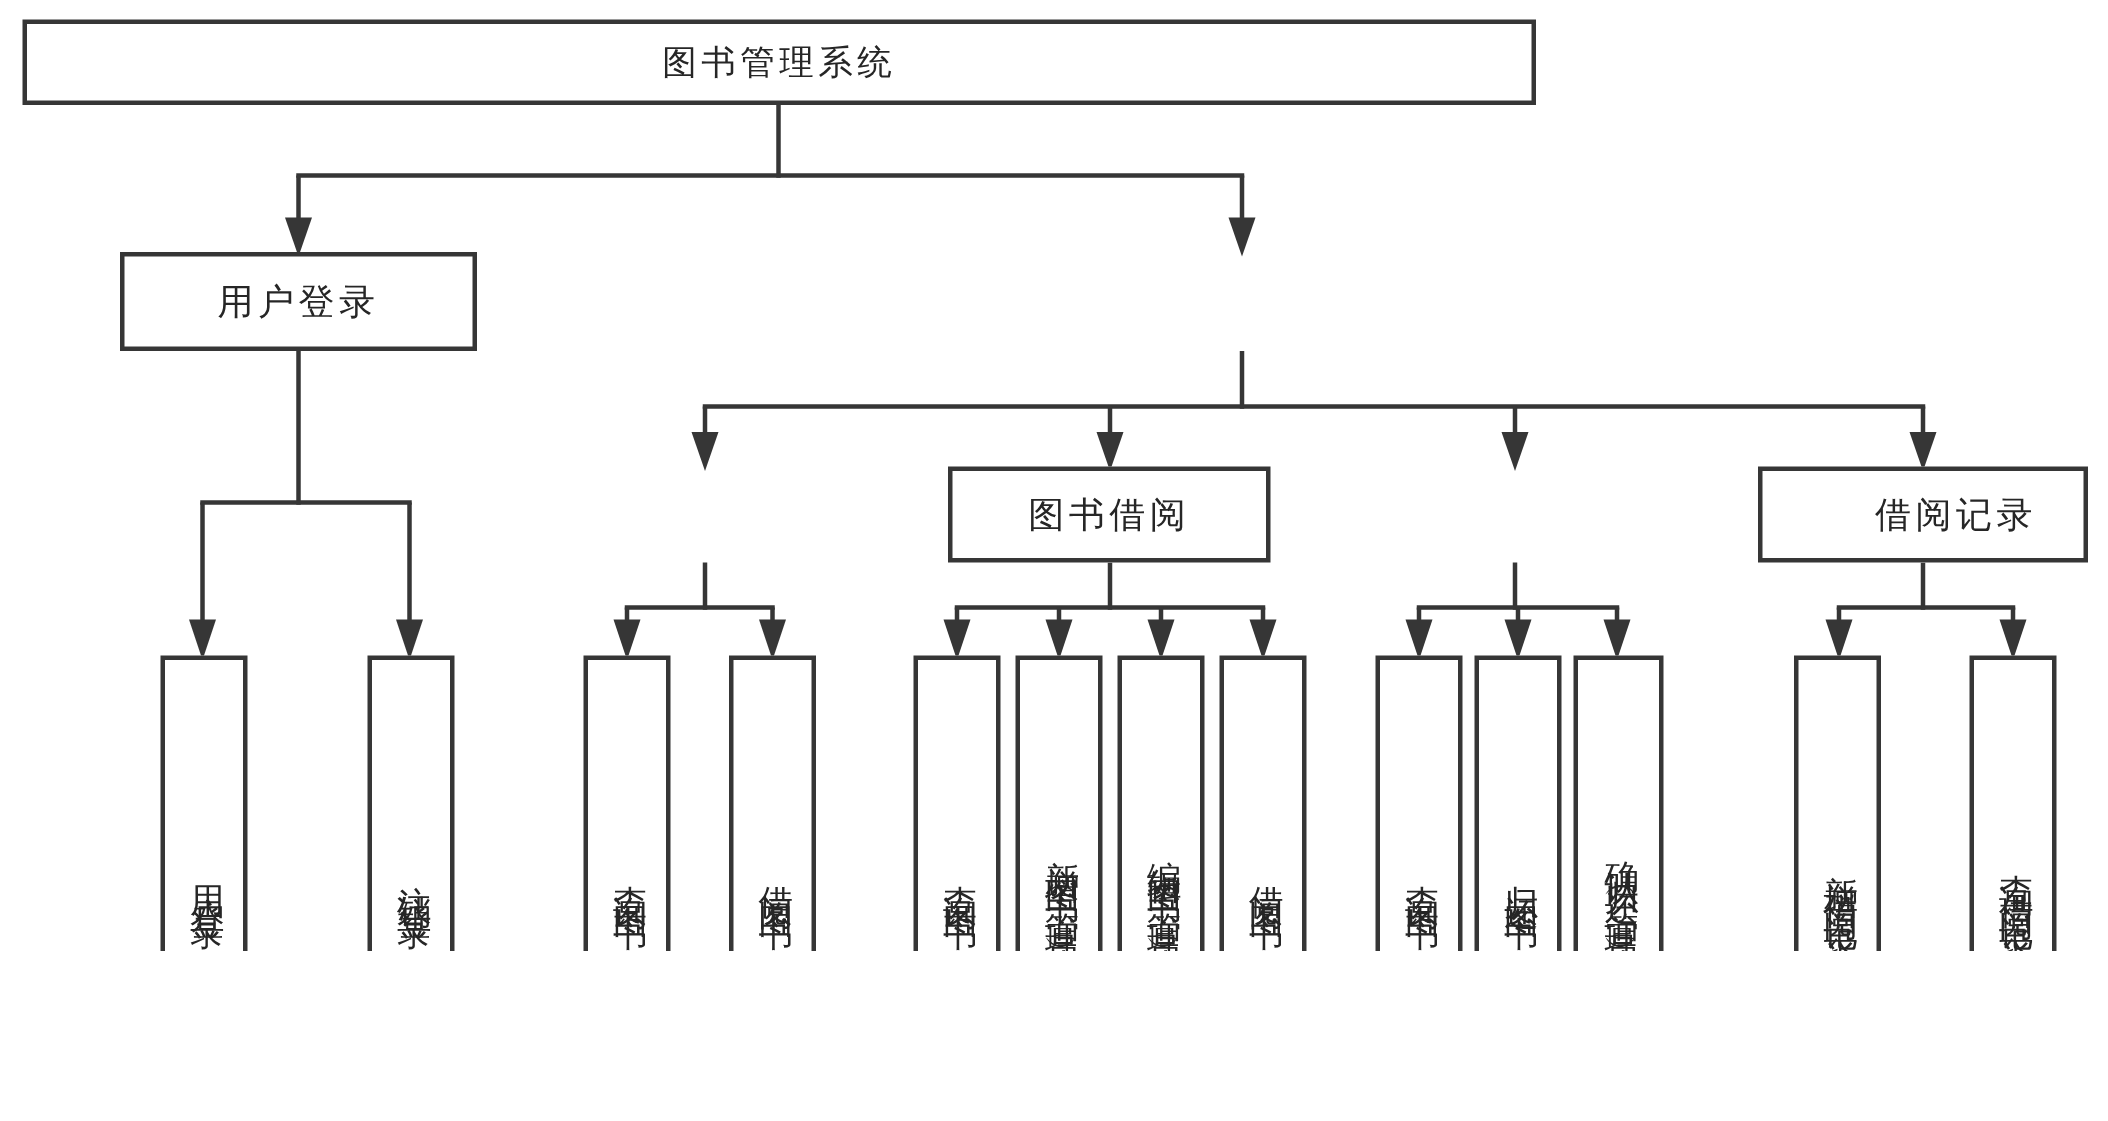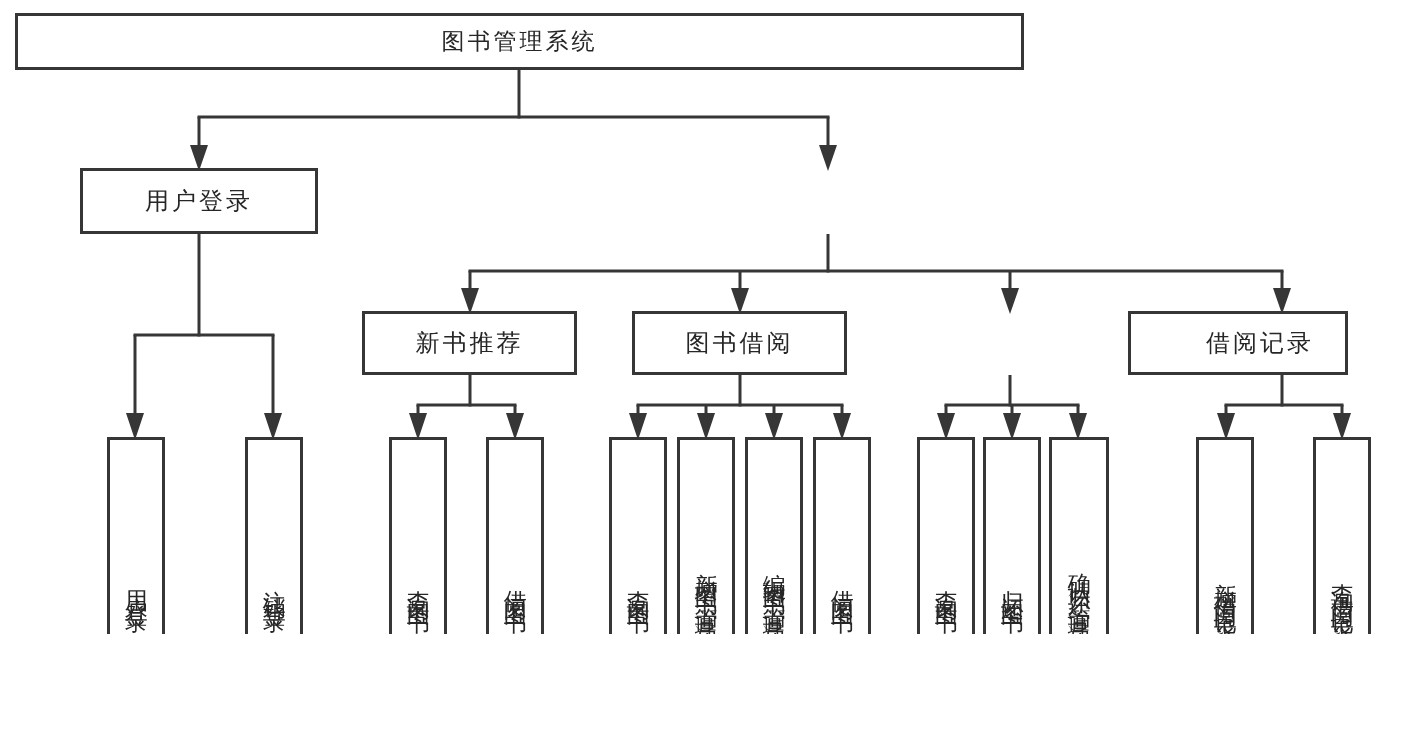--- a/index.html
+++ b/index.html
@@ -8,21 +8,21 @@
     --background: #ffffff;
     --box_fill: #ffffff;
     --watermark: #a6a6a6;
   }
   html, body { margin: 0; padding: 0; background: #fff; }
   .stage {
     position: relative;
     width: 1405px;
     height: 634px;
     background: var(--background);
-    font-family: Liberation Serif, serif;
+    font-family: Liberation Mono, monospace;
     overflow: hidden;
   }
   svg.connectors { position: absolute; left: 0; top: 0; }
   svg.connectors line { stroke: var(--line); stroke-width: 3; fill: none; }
   svg.connectors polygon { fill: var(--line); stroke: none; }
   .box {
     position: absolute;
     background: var(--box_fill);
     border: 3px solid var(--line);
     box-sizing: border-box;
@@ -123,27 +123,24 @@
   </svg>
 
   <div class="box h root">
     <span>图书管理系统</span>
   </div>
 
   <div class="box h lvl2" style="left:80px;width:238px;">
     <span>用户登录</span>
   </div>
 
-  <div class="box h lvl3" style="left:362px;width:215px;">
-    <span>新书推荐</span>
-  </div>
   <div class="box h lvl3" style="left:632px;width:215px;">
     <span>图书借阅</span>
   </div>
-  <div class="box h lvl3" style="left:1128px;width:220px;padding-left:44px;">
+  <div class="box h lvl3" style="left:1172px;width:220px;padding-left:44px;">
     <span>借阅记录</span>
   </div>
 
   <div class="box v" style="left:107px;">
     <span class="vtext">用户登录</span>
   </div>
   <div class="box v" style="left:245px;">
     <span class="vtext">注销登录</span>
   </div>
 

